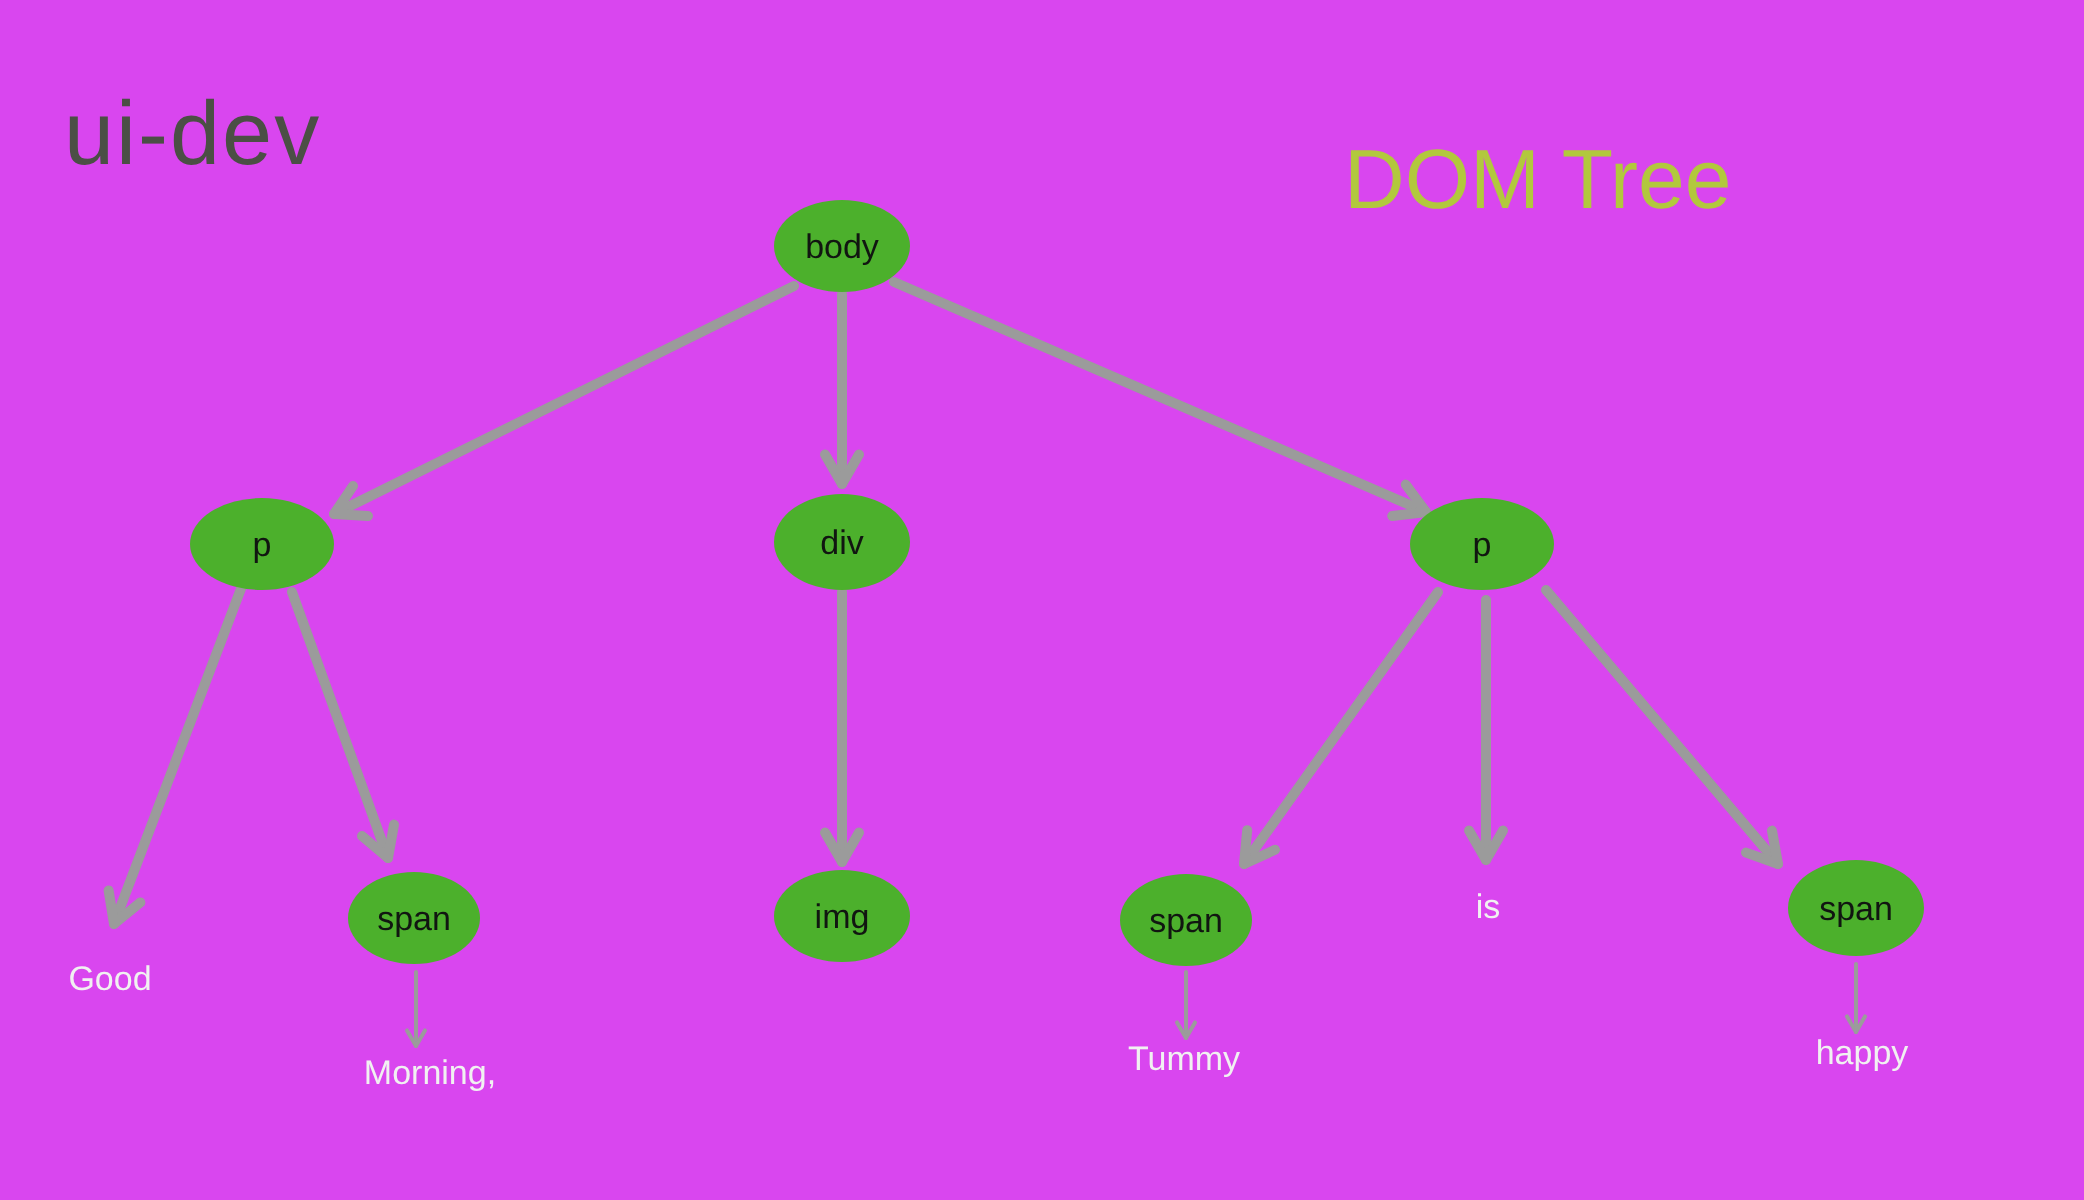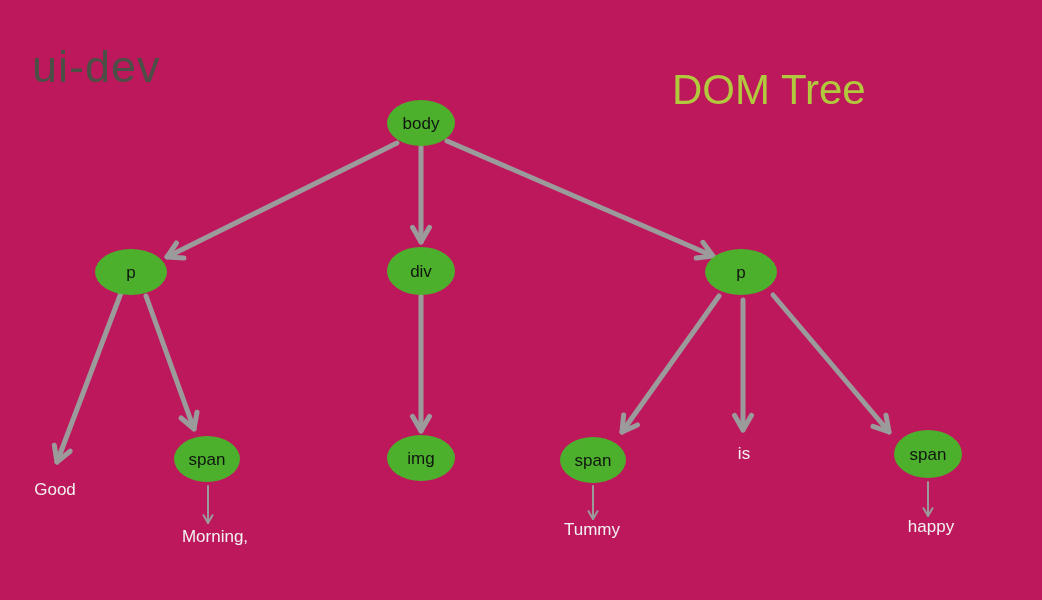--- a/index.html
+++ b/index.html
@@ -4,21 +4,21 @@
 <style>
   html, body {
     margin: 0;
     padding: 0;
     background: #1b1b1b;
   }
   .stage {
     position: relative;
     width: 1042px;
     height: 600px;
-    background: #be185d;
+    background: #d946ef;
     overflow: hidden;
     font-family: "Liberation Sans", sans-serif;
   }
   svg text {
     font-family: "Liberation Sans", sans-serif;
   }
   .watermark-text {
     font-size: 45px;
     letter-spacing: 1px;
   }

